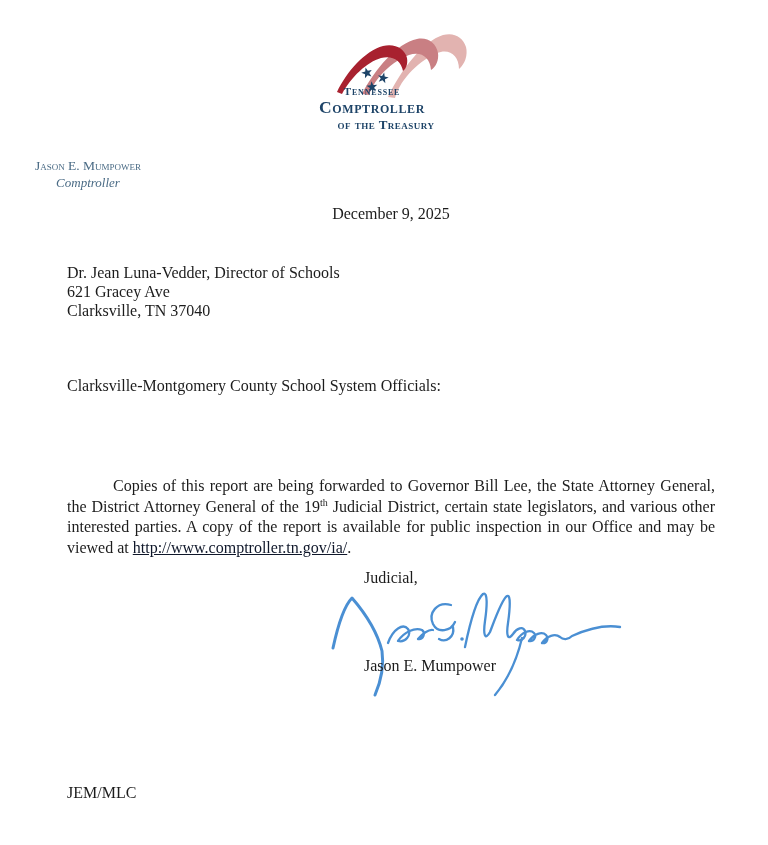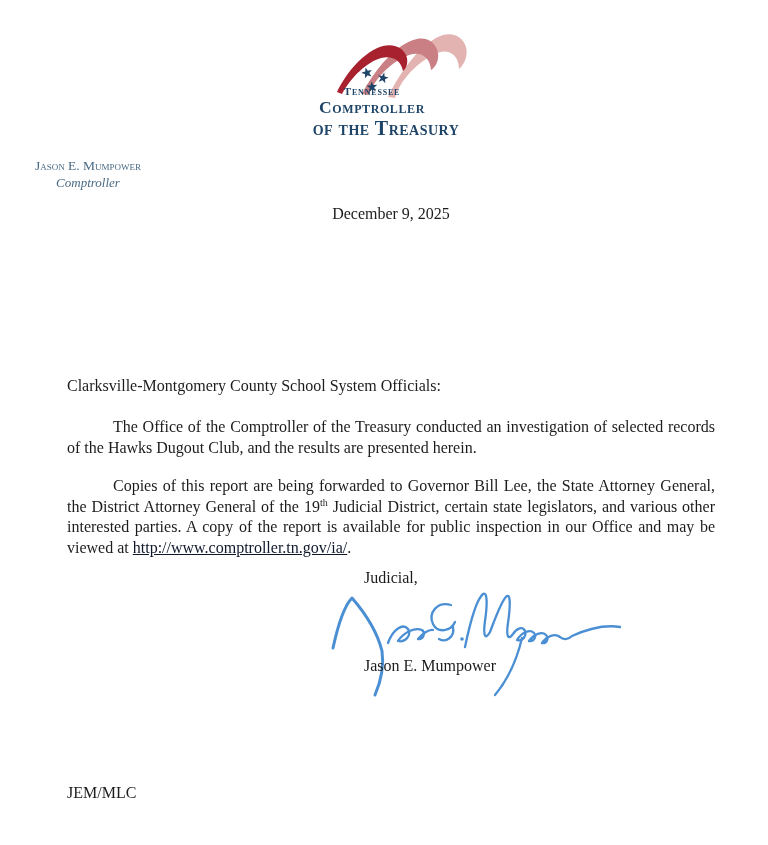--- a/index.html
+++ b/index.html
@@ -6,21 +6,21 @@
   .page{
     position:relative;width:768px;height:845px;background:#ffffff;overflow:hidden;
     font-family:"Liberation Serif","DejaVu Serif",serif;color:#1c1c1c;font-size:16px;
   }
   .abs{position:absolute;}
   
   .logo-svg{left:325px;top:25px;width:150px;height:75px;}
   .logo-text{left:297px;top:86px;width:150px;text-align:center;line-height:1;color:#1E4468;font-weight:bold;}
   .logo-line1{font-variant:small-caps;font-size:11px;letter-spacing:0.8px;}
   .logo-line2{font-variant:small-caps;font-size:17.5px;letter-spacing:0.6px;margin-top:2px;}
-  .logo-line3{font-variant:small-caps;font-size:20px;letter-spacing:0.5px;margin-top:1px;transform:translateX(14px);}
+  .logo-line3{font-variant:small-caps;font-size:13px;letter-spacing:0.5px;margin-top:1px;transform:translateX(14px);}
   
   .official{left:28px;top:158px;width:120px;text-align:center;color:#4A6B85;line-height:1.25;}
   .official-name{font-variant:small-caps;font-size:13.5px;white-space:nowrap;}
   .official-title{font-style:italic;font-size:13px;}
   
   .date{left:67px;top:205px;width:648px;text-align:center;}
   .address{left:67px;top:263px;line-height:19px;}
   .salutation{left:67px;top:377px;width:648px;}
   .para{width:648px;text-align:justify;text-indent:46px;line-height:20.5px;}
   .para1{left:67px;top:417px;}
@@ -54,24 +54,28 @@
     <div class="logo-line3">of the Treasury</div>
   </div>
 
   <div class="abs official">
     <div class="official-name">Jason E. Mumpower</div>
     <div class="official-title">Comptroller</div>
   </div>
 
   <div class="abs date">December 9, 2025</div>
 
+  <div class="abs address">
+    <div>Dr. Jean Luna-Vedder, Director of Schools</div>
+    <div>621 Gracey Ave</div>
+    <div>Clarksville, TN 37040</div>
+  </div>
 
   <div class="abs salutation">Clarksville-Montgomery County School System Officials:</div>
 
-  <div class="abs para para1">The Office of the Comptroller of the Treasury conducted an investigation of selected records of the Hawks Dugout Club, and the results are presented herein.</div>
 
   <div class="abs para para2"><span>Copies of this report are being forwarded to Governor Bill Lee, the State Attorney General, the District Attorney General of the 19</span><sup>th</sup><span> Judicial District, certain state legislators, and various other interested parties. A copy of the report is available for public inspection in our Office and may be viewed at </span><a class="report-link" href="#">http://www.comptroller.tn.gov/ia/</a><span>.</span></div>
 
   <div class="abs closing">Judicial,</div>
 
   <svg class="abs sig-svg" viewBox="0 0 300 115" aria-hidden="true" fill="none" stroke-linecap="round" stroke-linejoin="round">
     <path stroke-width="3" d="M8,65 C13,42 20,22 27,15 C40,30 52,48 57,68 C59,82 56,98 50,112" stroke="#4A8FD3"></path>
     <path stroke-width="2.3" d="M63,60 C68,46 78,40 83,46 C87,52 80,60 73,58 C79,49 90,44 97,47 C101,50 98,57 93,56 C97,51 104,46 108,47" stroke="#4A8FD3"></path>
     <path stroke-width="2.3" d="M126,22 C112,18 103,30 108,41 C113,51 126,48 130,39 M128,44 C130,54 121,60 114,56" stroke="#4A8FD3"></path>
     <circle cx="137" cy="56" r="1.8" stroke="none" fill="#4A8FD3"></circle>

